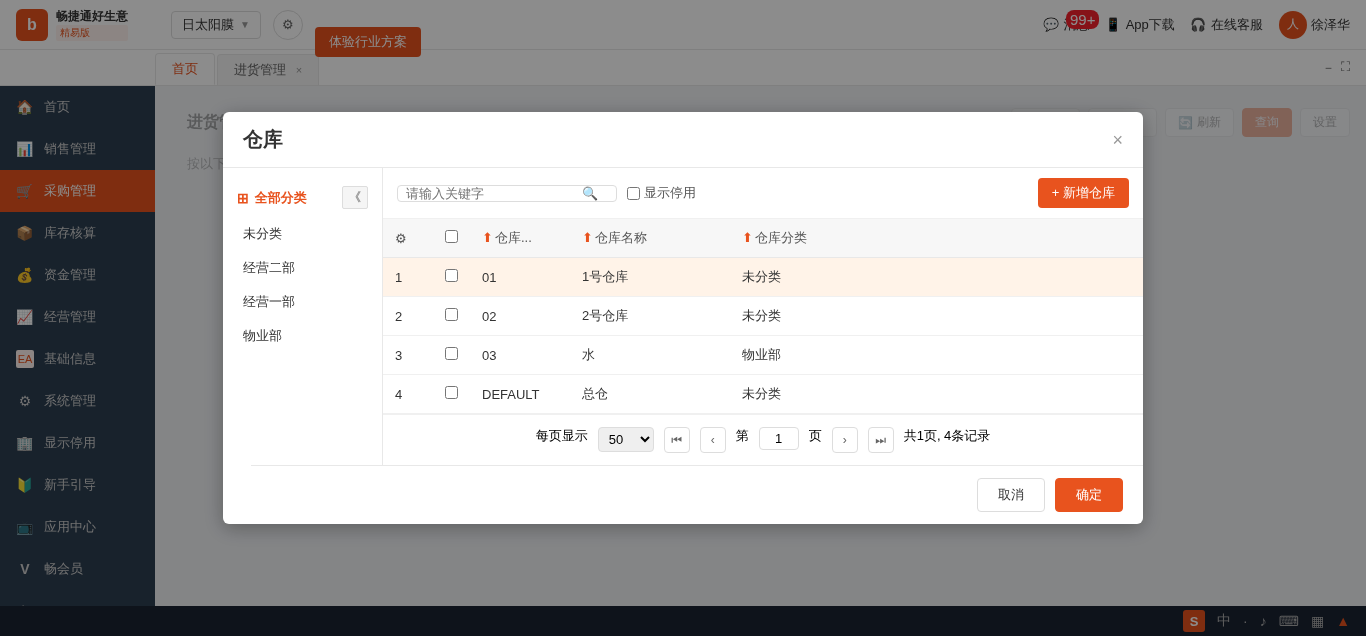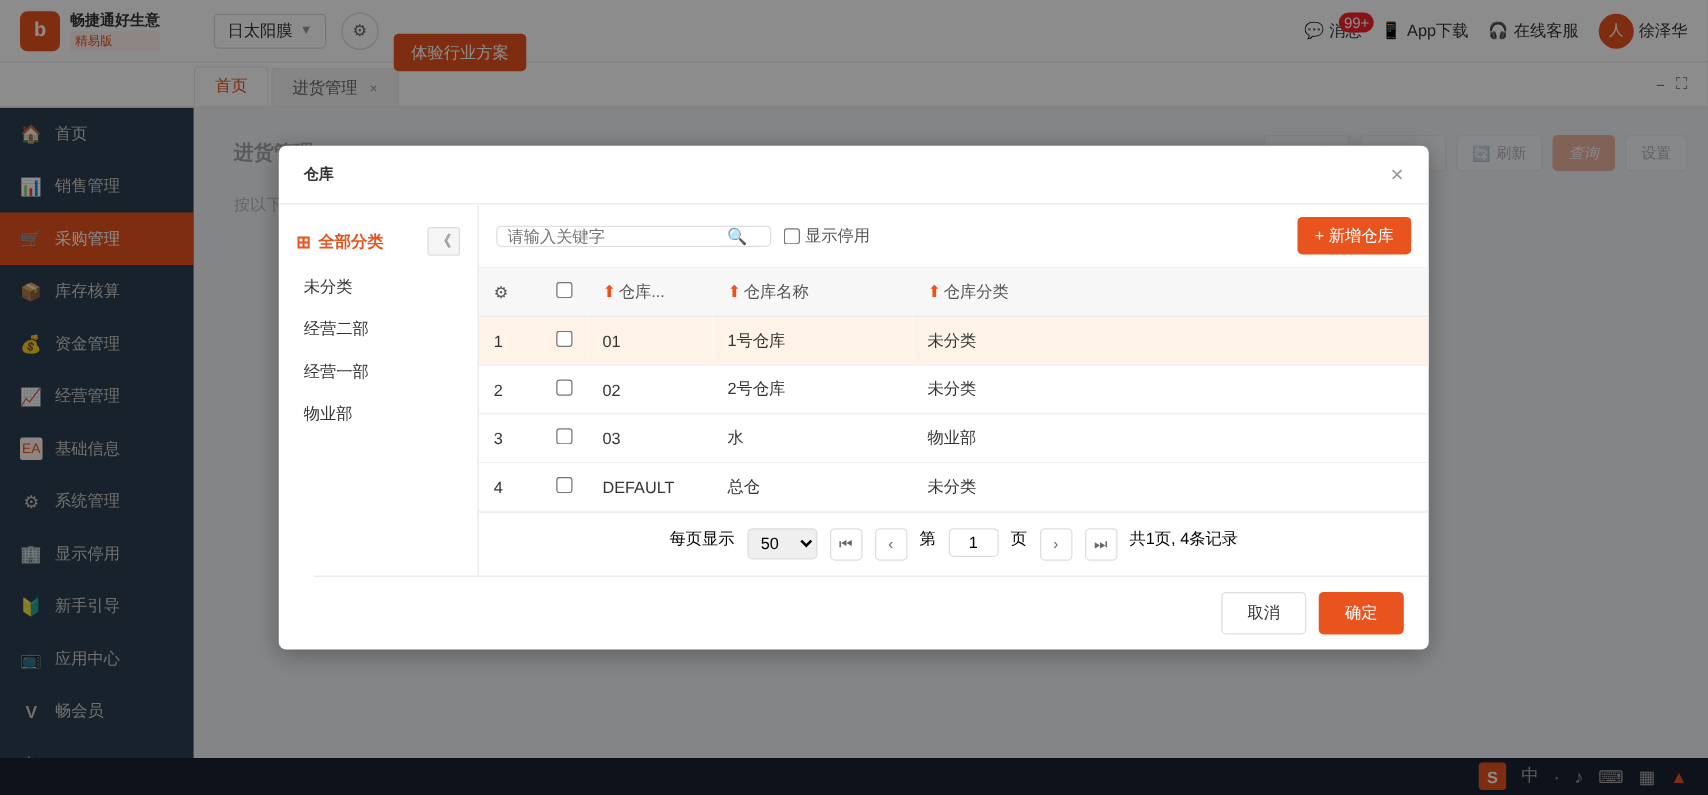--- a/index.html
+++ b/index.html
@@ -52,21 +52,21 @@
     .header-right {
       display: flex; align-items: center; gap: 16px;
     }
     .header-icon-item {
       display: flex; align-items: center; gap: 4px;
       cursor: pointer; color: #333; font-size: 13px; position: relative;
     }
     .badge-red {
       position: absolute; top: -6px; right: -10px;
       background: #f5222d; color: white; border-radius: 8px;
-      font-size: 12px; padding: 1px 4px; min-width: 18px; 
+      font-size: 15px; padding: 1px 4px; min-width: 18px; 
     }
     .avatar-circle {
       width: 28px; height: 28px; border-radius: 50%;
       background: #e8531e; color: white; display: flex; align-items: center; justify-content: center;
       font-size: 12px;
     }
 
     
     .nav-tabs {
       height: 36px;
@@ -124,21 +124,21 @@
       margin-bottom: 12px;
     }
     .toolbar {
       display: flex; align-items: center; gap: 8px;
     }
     .toolbar-btn {
       padding: 5px 12px; border: 1px solid #ddd; border-radius: 4px;
       background: #fff; cursor: pointer; font-size: 12px; color: #555;
       display: flex; align-items: center; gap: 4px;
     }
-    .toolbar-btn.primary { background: #e8531e; color: white; border-color: #e8531e; font-style: italic; }
+    .toolbar-btn.primary { background: #e8531e; color: white; border-color: #e8531e; }
 
     
     .bg-content { opacity: 0.4; }
 
     
     .overlay {
       position: fixed; top: 0; left: 0; right: 0; bottom: 0;
       background: rgba(0,0,0,0.45); z-index: 100;
     }
 
@@ -154,21 +154,21 @@
       z-index: 200;
       box-shadow: 0 4px 20px rgba(0,0,0,0.3);
       display: flex;
       flex-direction: column;
     }
     .modal-header {
       display: flex; align-items: center; justify-content: space-between;
       padding: 14px 20px;
       border-bottom: 1px solid #e8e8e8;
     }
-    .modal-title { font-size: 12px; font-weight: bold; color: #333; }
+    .modal-title { font-size: 20px; font-weight: bold; color: #333; }
     .modal-close {
       cursor: pointer; color: #999; font-size: 18px; line-height: 1;
     }
     .modal-body {
       display: flex;
       flex: 1;
       overflow: hidden;
       min-height: 0;
     }
 

